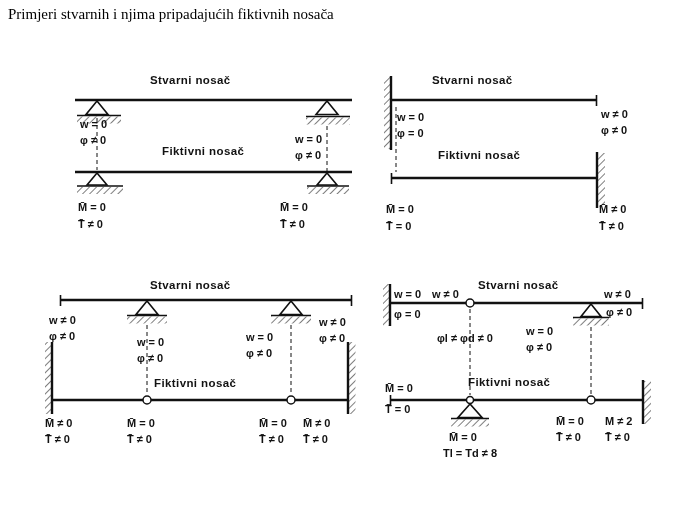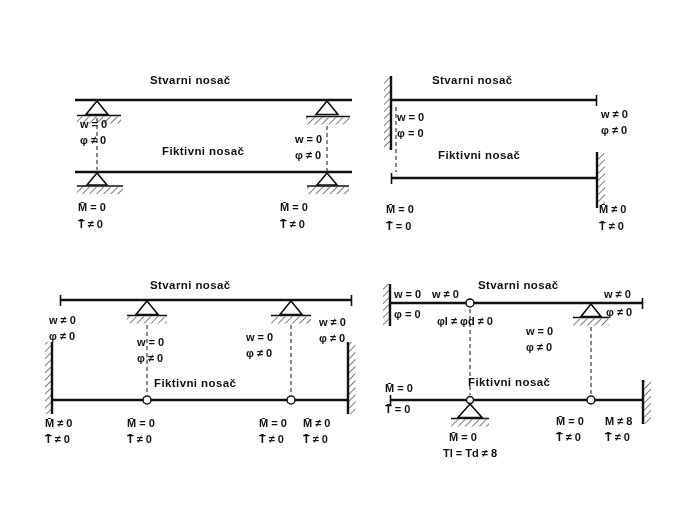--- a/index.html
+++ b/index.html
@@ -145,20 +145,21 @@
     </g>
     <g>
       <circle cx="591" cy="400" r="4" fill="#fff" stroke="#111" stroke-width="1.5"></circle>
     </g>
     <g>
       <line x1="643" y1="380" x2="643" y2="424" stroke="#111" stroke-width="2.4"></line>
       <rect x="644" y="381" width="7" height="43" fill="url(#hatch)"></rect>
     </g>
   </svg>
 
+  <div class="pagetitle" style="left:8px;top:6px">Primjeri stvarnih i njima pripadajućih fiktivnih nosača</div>
 
   <div class="sect" style="left:150px;top:74px">Stvarni nosač</div>
   <div class="sect" style="left:162px;top:145px">Fiktivni nosač</div>
   <div class="lbl" style="left:80px;top:118px">w = 0</div>
   <div class="lbl" style="left:80px;top:134px">φ ≠ 0</div>
   <div class="lbl" style="left:295px;top:133px">w = 0</div>
   <div class="lbl" style="left:295px;top:149px">φ ≠ 0</div>
   <div class="lbl" style="left:78px;top:201px">M̄ = 0</div>
   <div class="lbl" style="left:78px;top:218px">T̄ ≠ 0</div>
   <div class="lbl" style="left:280px;top:201px">M̄ = 0</div>
@@ -192,27 +193,27 @@
   <div class="lbl" style="left:259px;top:417px">M̄ = 0</div>
   <div class="lbl" style="left:259px;top:433px">T̄ ≠ 0</div>
   <div class="lbl" style="left:303px;top:417px">M̄ ≠ 0</div>
   <div class="lbl" style="left:303px;top:433px">T̄ ≠ 0</div>
 
   <div class="sect" style="left:478px;top:279px">Stvarni nosač</div>
   <div class="sect" style="left:468px;top:376px">Fiktivni nosač</div>
   <div class="lbl" style="left:394px;top:288px">w = 0</div>
   <div class="lbl" style="left:394px;top:308px">φ = 0</div>
   <div class="lbl" style="left:432px;top:288px">w ≠ 0</div>
-  <div class="lbl" style="left:437px;top:315px">φl ≠ φd ≠ 0</div>
+  <div class="lbl" style="left:437px;top:332px">φl ≠ φd ≠ 0</div>
   <div class="lbl" style="left:526px;top:325px">w = 0</div>
   <div class="lbl" style="left:526px;top:341px">φ ≠ 0</div>
   <div class="lbl" style="left:604px;top:288px">w ≠ 0</div>
   <div class="lbl" style="left:606px;top:306px">φ ≠ 0</div>
   <div class="lbl" style="left:385px;top:382px">M̄ = 0</div>
   <div class="lbl" style="left:385px;top:403px">T̄ = 0</div>
   <div class="lbl" style="left:449px;top:431px">M̄ = 0</div>
   <div class="lbl" style="left:443px;top:447px">Tl = Td ≠ 8</div>
   <div class="lbl" style="left:556px;top:415px">M̄ = 0</div>
   <div class="lbl" style="left:556px;top:431px">T̄ ≠ 0</div>
-  <div class="lbl" style="left:605px;top:415px">M ≠ 8</div>
+  <div class="lbl" style="left:605px;top:415px">M ≠ 2</div>
   <div class="lbl" style="left:605px;top:431px">T̄ ≠ 0</div>
 
 </div>
 
 </body></html>

